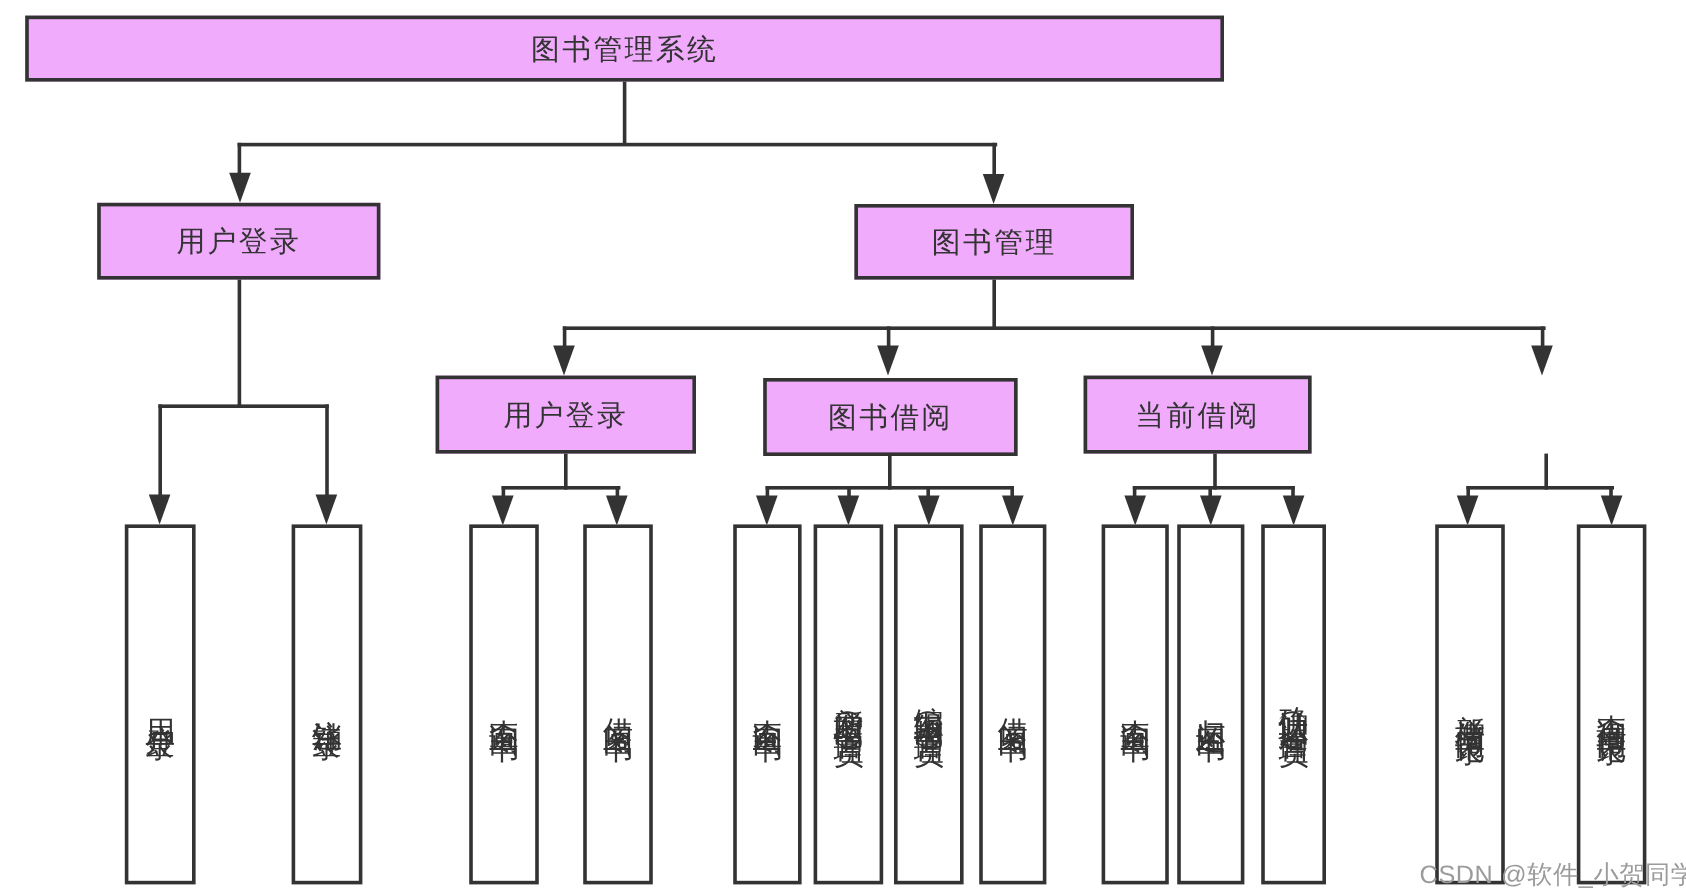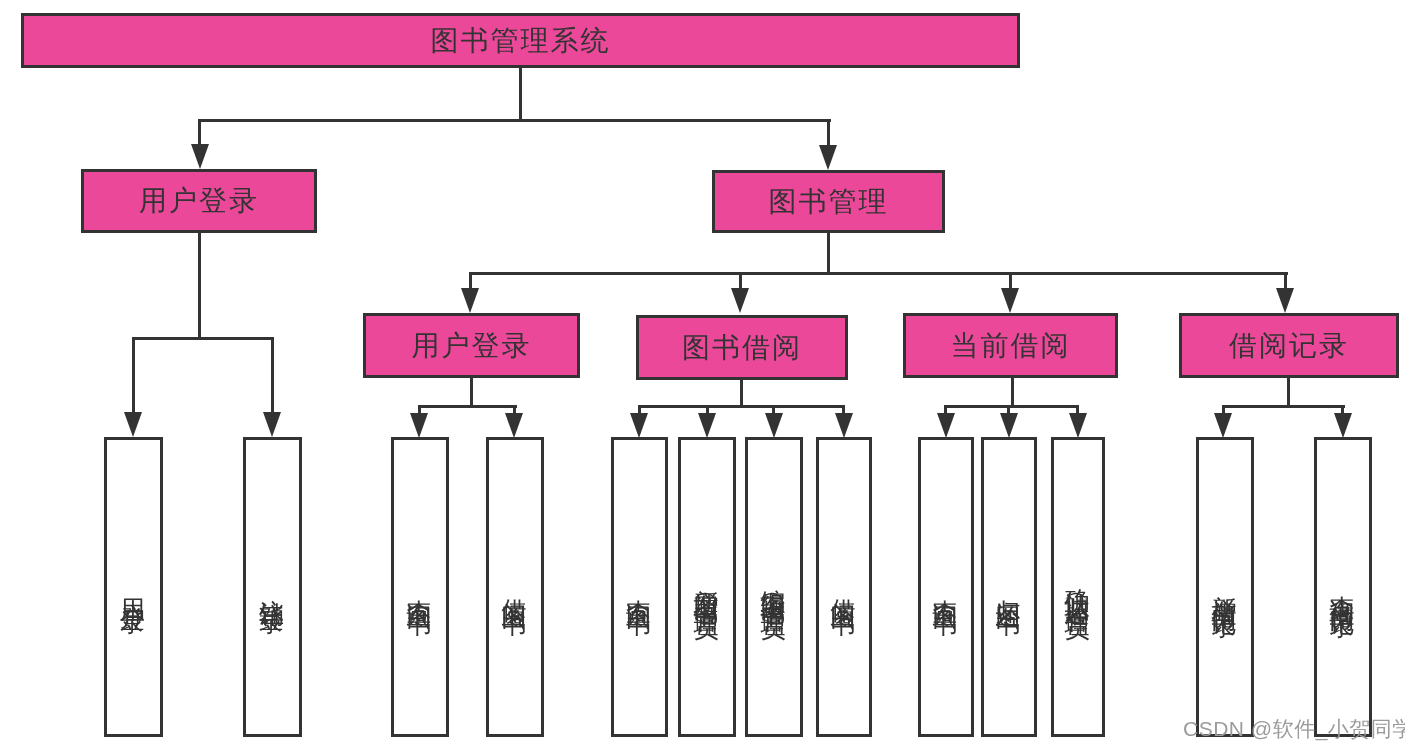--- a/index.html
+++ b/index.html
@@ -5,23 +5,23 @@
   html,body{margin:0;padding:0;background:#fff;}
   #canvas{
     position:relative;
     width:1405px;height:747px;
     background:var(--bg,#fff);
     font-family:"Liberation Sans","DejaVu Sans",sans-serif;
     overflow:hidden;
   }
   .hbox{
     position:absolute;box-sizing:border-box;
-    border:3px solid var(--line,#333);background:#ec4899;
+    border:3px solid var(--line,#333);background:#f0abfc;
     display:flex;align-items:center;justify-content:center;
-    font-size:28px;letter-spacing:2px;color:var(--text,#333);
+    font-size:24px;letter-spacing:2px;color:var(--text,#333);
     white-space:nowrap;
   }
   .vbox{
     position:absolute;top:437px;height:300px;box-sizing:border-box;
     border:3px solid var(--line,#333);background:#fff;
     display:flex;align-items:center;justify-content:center;
     writing-mode:vertical-rl;text-orientation:mixed;
     font-size:25px;letter-spacing:4px;color:var(--text,#333);
     white-space:nowrap;
   }
@@ -68,22 +68,21 @@
   <div class="tri" style="left:461px;top:288px;"></div>
   <div class="ln" style="left:739px;top:272px;width:3px;height:18px;"></div>
   <div class="tri" style="left:731px;top:288px;"></div>
   <div class="ln" style="left:1009px;top:272px;width:3px;height:18px;"></div>
   <div class="tri" style="left:1001px;top:288px;"></div>
   <div class="ln" style="left:1284px;top:272px;width:3px;height:18px;"></div>
   <div class="tri" style="left:1276px;top:288px;"></div>
 
   <div class="hbox" style="left:363px;top:313px;width:217px;height:65px;">用户登录</div>
   <div class="hbox" style="left:636px;top:315px;width:212px;height:65px;">图书借阅</div>
-  <div class="hbox" style="left:903px;top:313px;width:215px;height:65px;">当前借阅</div>
-  <div class="hbox" style="left:1179px;top:313px;width:220px;height:65px;">借阅记录</div>
+  <div class="hbox" style="left:903px;top:313px;width:190px;height:65px;">当前借阅</div>
 
   <div class="ln" style="left:470px;top:378px;width:3px;height:30px;"></div>
   <div class="ln" style="left:418px;top:405px;width:99px;height:3px;"></div>
   <div class="ln" style="left:418px;top:405px;width:3px;height:10px;"></div>
   <div class="tri" style="left:410px;top:413px;"></div>
   <div class="ln" style="left:513px;top:405px;width:3px;height:10px;"></div>
   <div class="tri" style="left:505px;top:413px;"></div>
 
   <div class="ln" style="left:740px;top:378px;width:3px;height:30px;"></div>
   <div class="ln" style="left:638px;top:405px;width:207px;height:3px;"></div>

